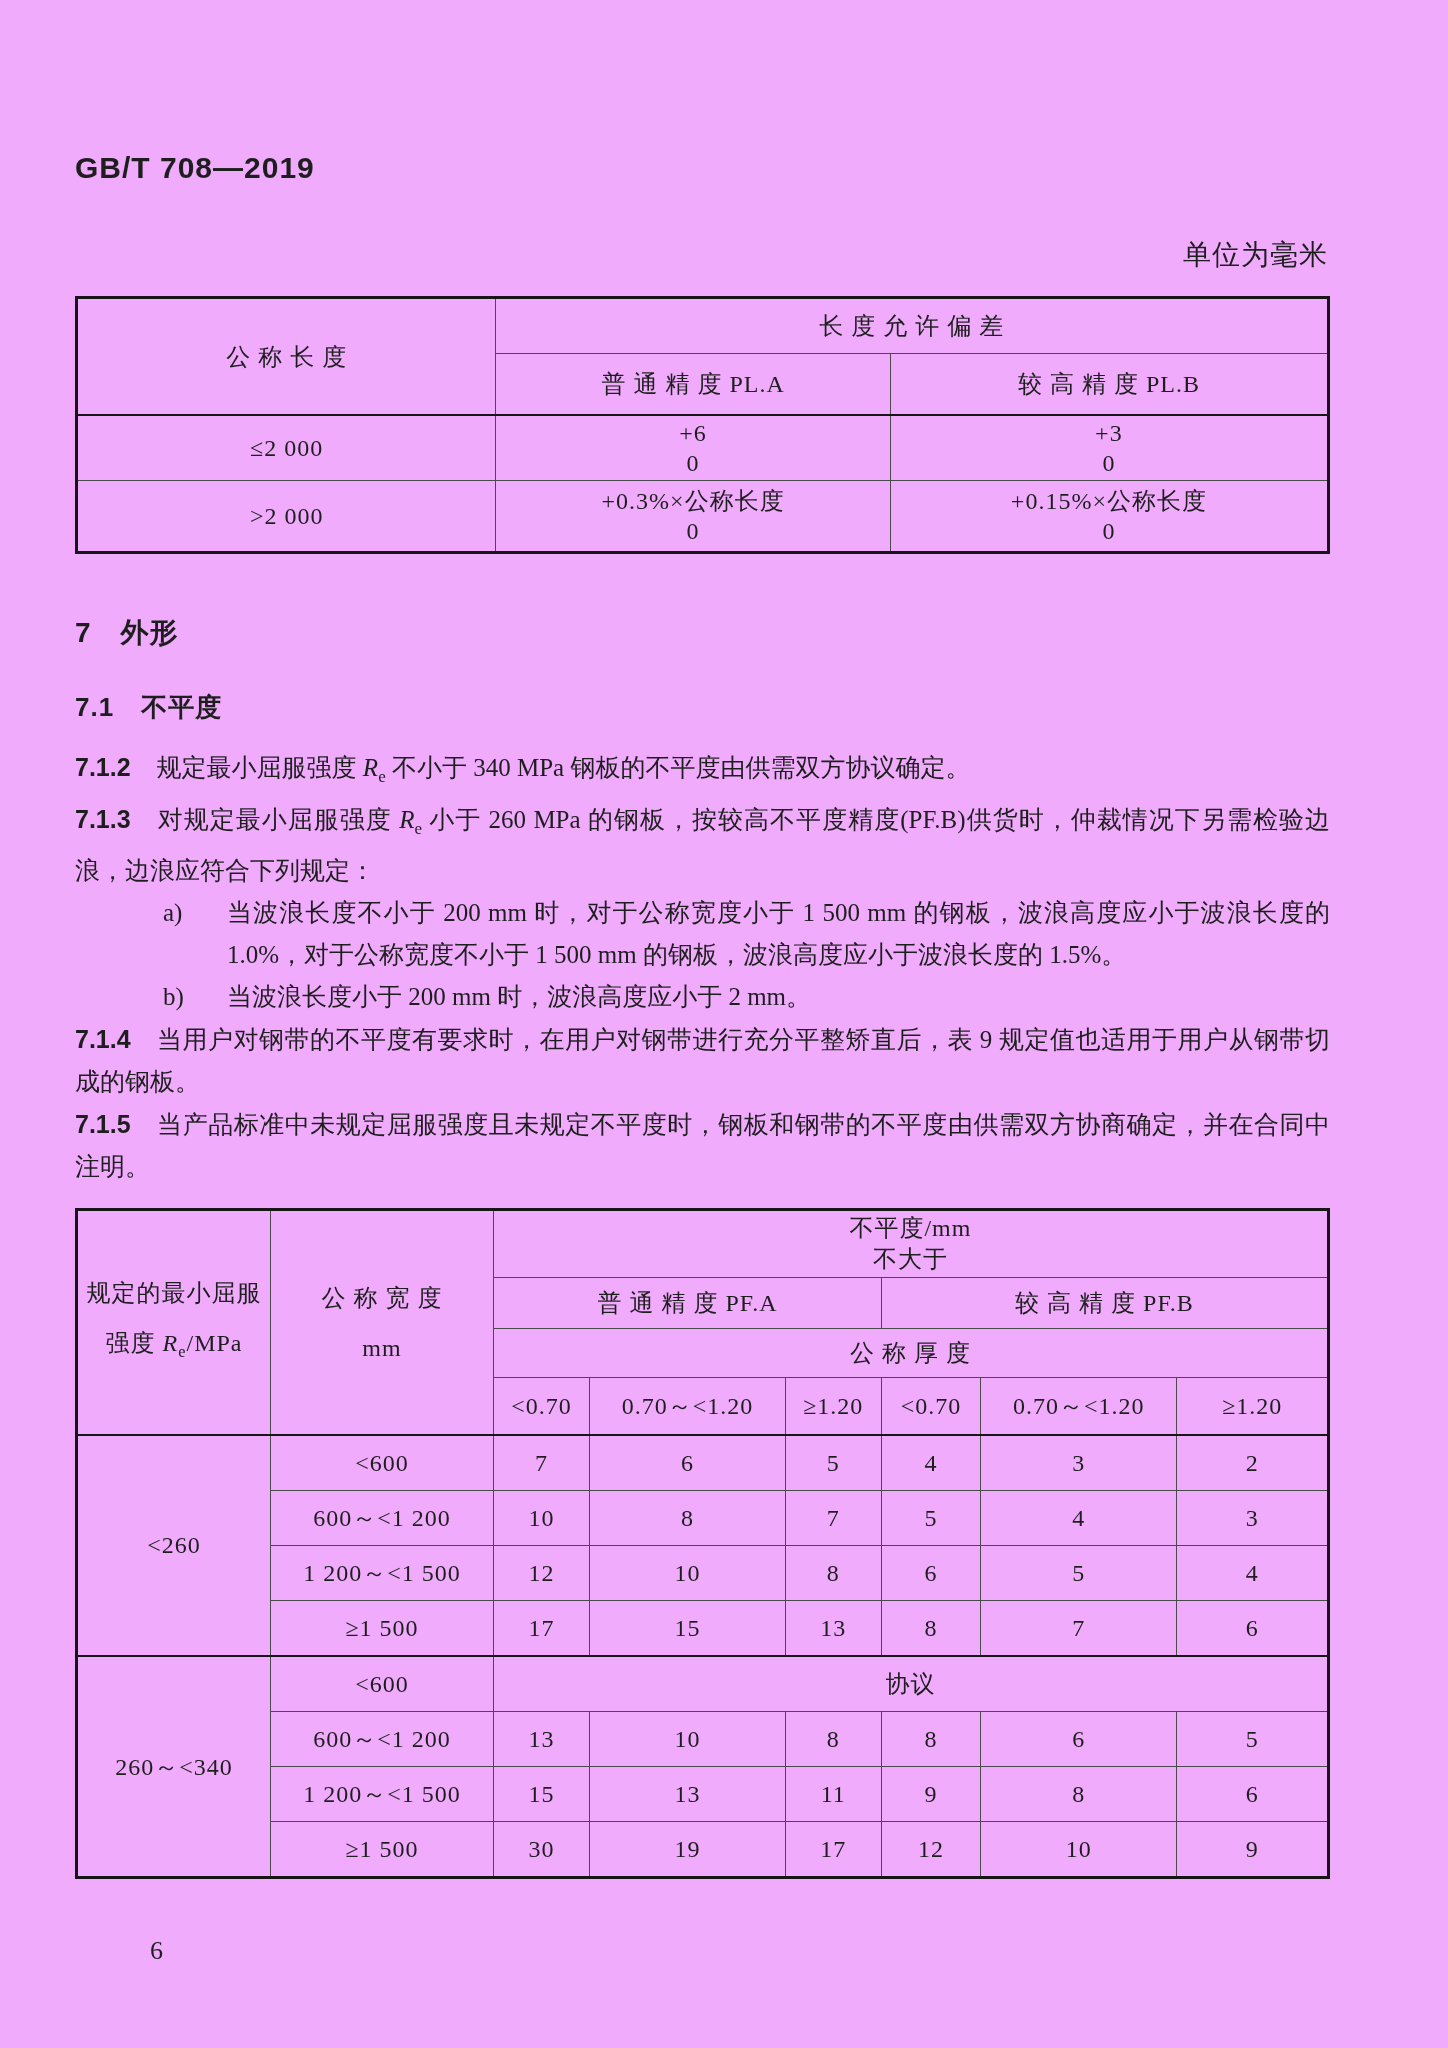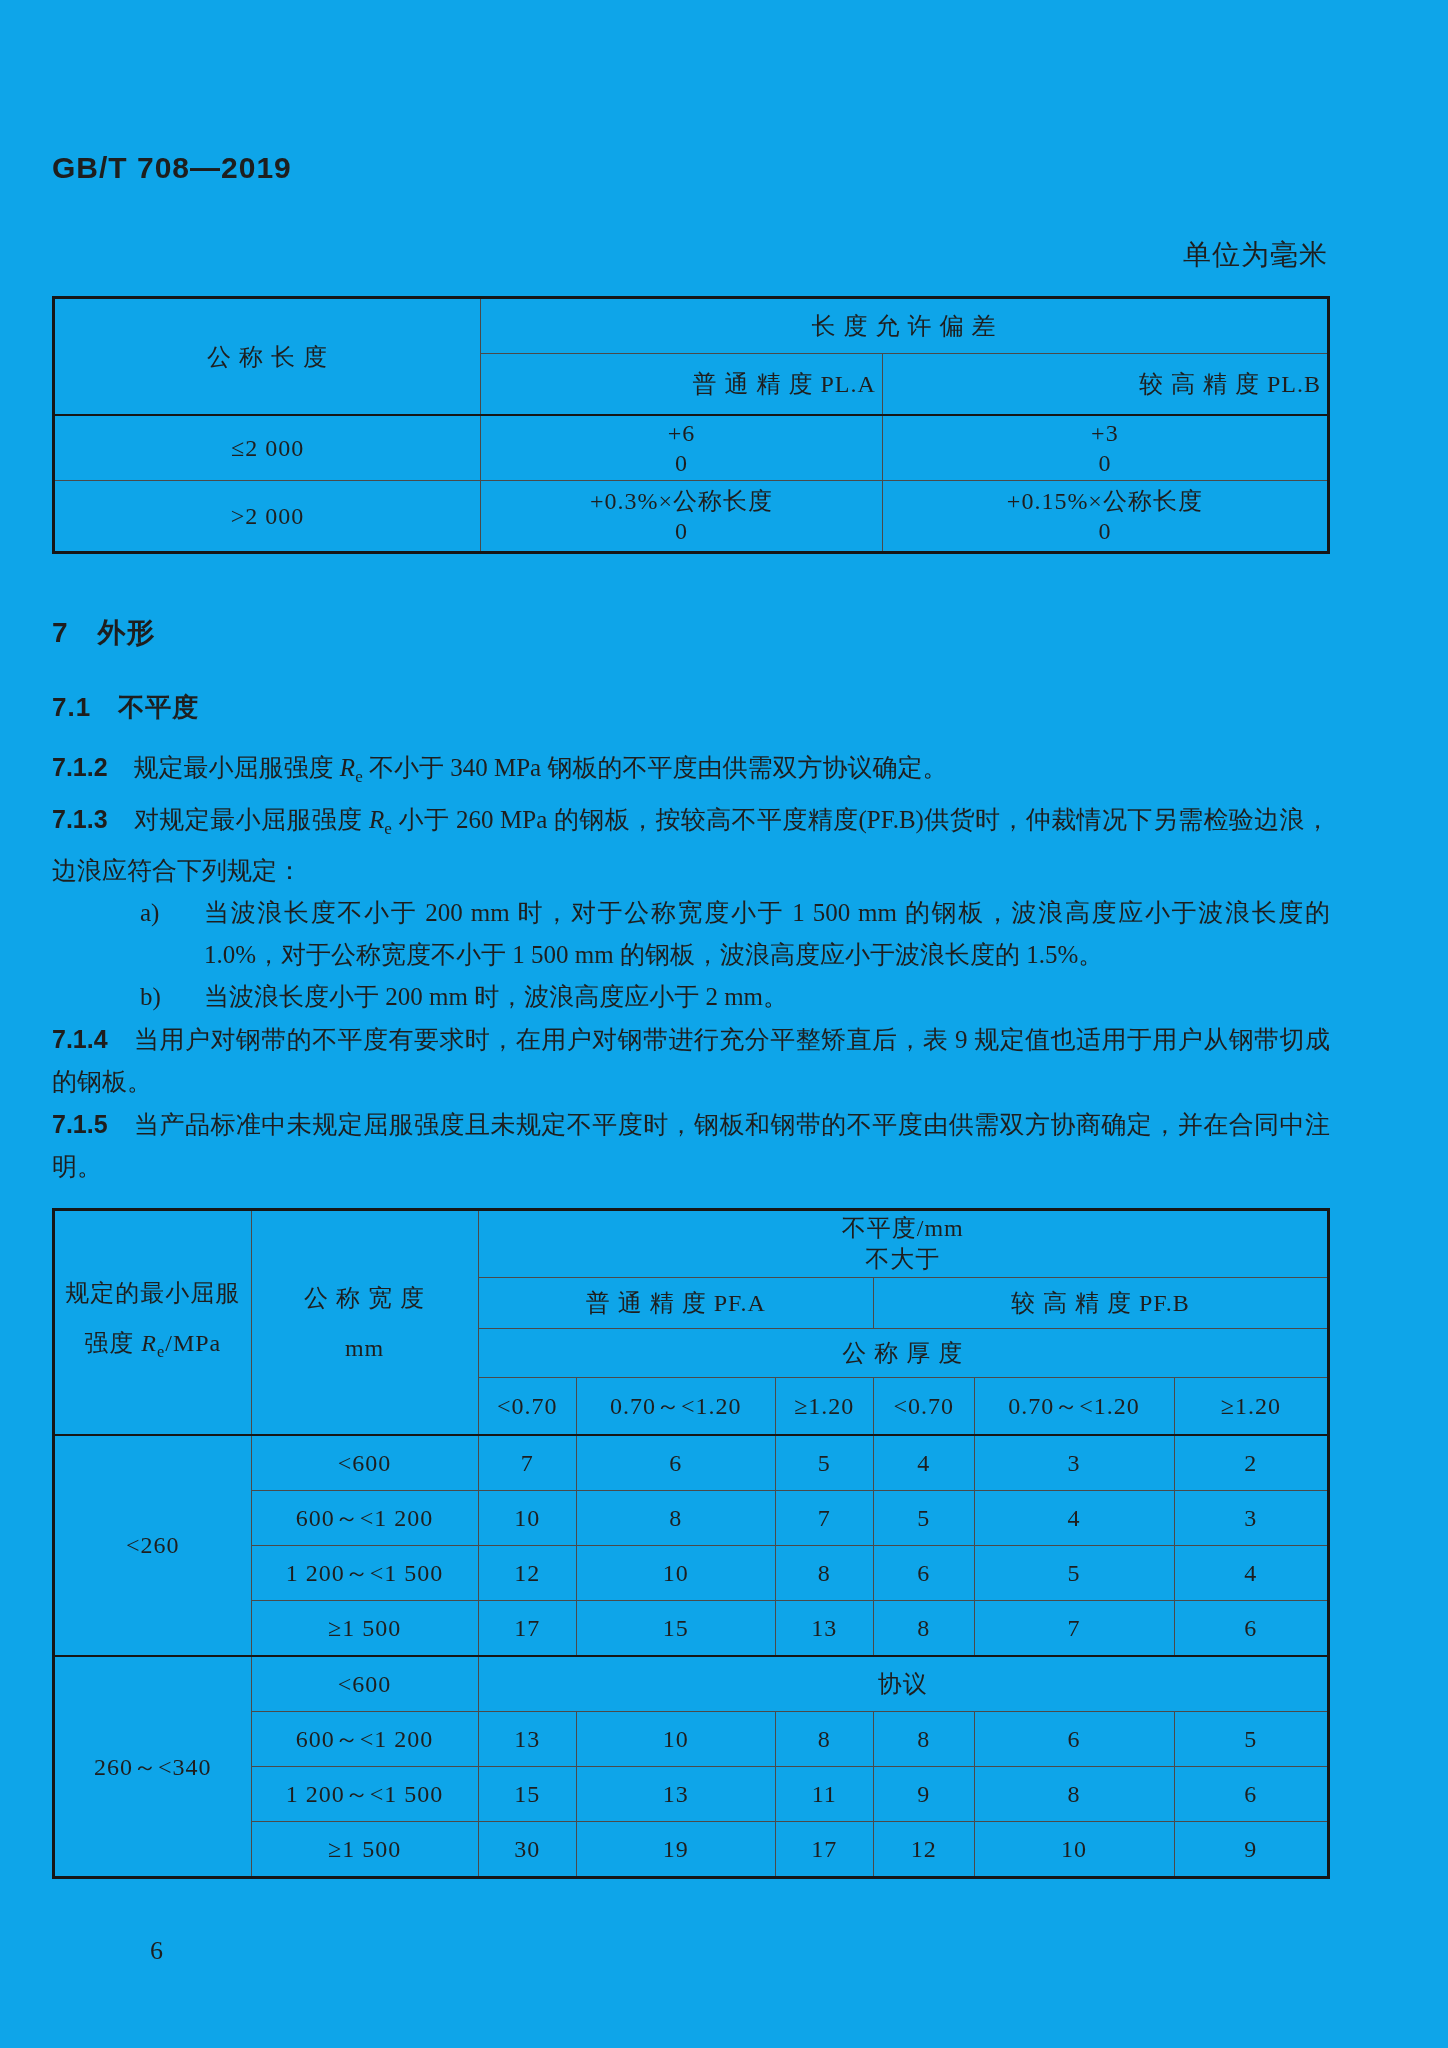--- a/index.html
+++ b/index.html
@@ -1,22 +1,22 @@
 <!DOCTYPE html>
 <html><head>
 <meta charset="utf-8">
 <style>
   html,body { margin:0; padding:0; background:#d9d9d9; }
   .page {
     position:relative;
     width:1448px; height:2048px;
     margin:0 auto;
-    background:#0ea5e9;
+    background:#f0abfc;
     box-sizing:border-box;
-    padding:150px 118px 0 52px;
+    padding:150px 118px 0 75px;
     font-family:"Liberation Serif","DejaVu Serif",serif;
     color:#1e1e1e;
     overflow:hidden;
   }
   .doc-number {
     font-family:"Liberation Sans","DejaVu Sans",sans-serif;
     font-weight:bold; font-size:30px; line-height:36px; letter-spacing:1px;
   }
   .cap-row { position:relative; margin-top:54px; height:36px; text-align:center; }
   .table-cap {
@@ -34,21 +34,21 @@
     margin-top:20px;
   }
   table.gbt td {
     border:1px solid #4a4a4a;
     text-align:center; vertical-align:middle;
     font-size:24px; padding:2px 6px;
     letter-spacing:1px;
   }
   table.gbt tbody tr:first-child td { border-top:2.5px solid #161616; }
   .t8 tr.h1 td { height:50px; }
-  .t8 tr.h2 td { height:56px;text-align:right; }
+  .t8 tr.h2 td { height:56px; }
   .t8 tr.d1 td { height:60px; }
   .t8 tr.d2 td { height:66px; }
   .tol div { line-height:30px; }
   .h-section {
     font-family:"Liberation Sans","DejaVu Sans",sans-serif;
     font-weight:bold; font-size:28px; line-height:38px;
     margin-top:60px; letter-spacing:1px;
   }
   .h-sub {
     font-family:"Liberation Sans","DejaVu Sans",sans-serif;

